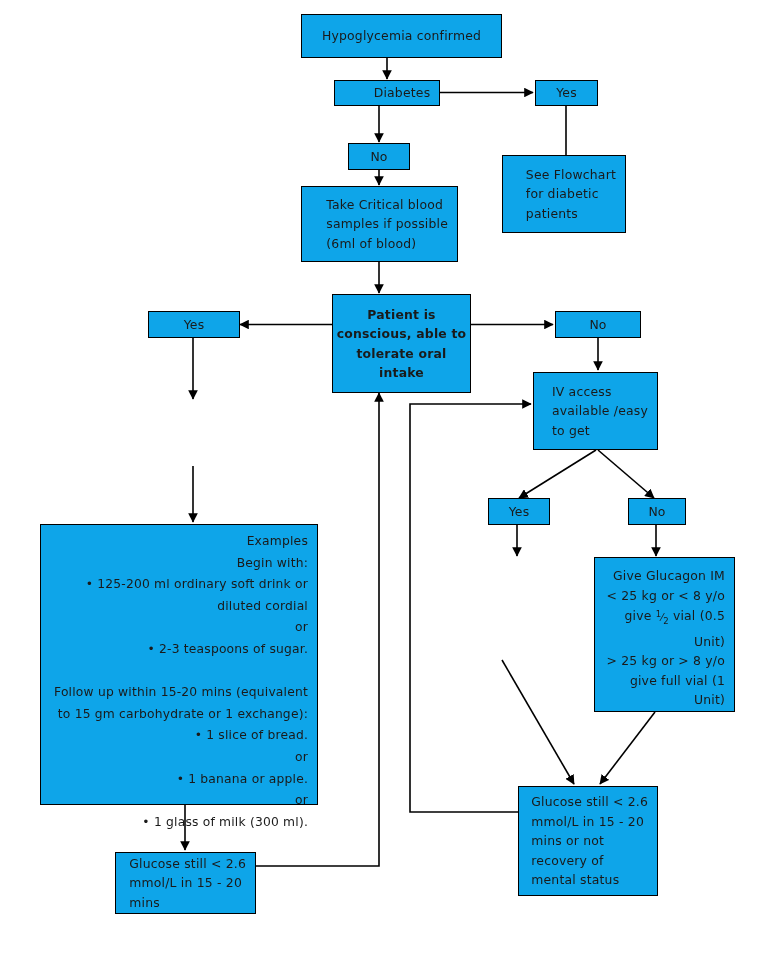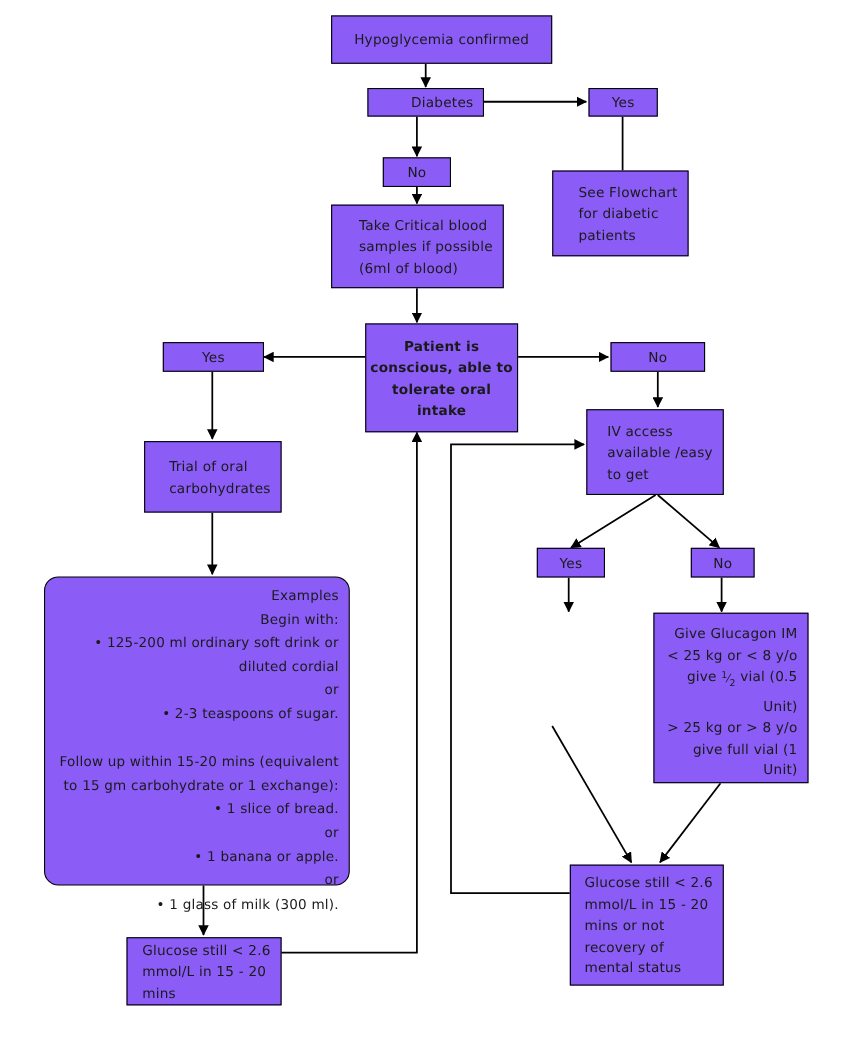--- a/index.html
+++ b/index.html
@@ -18,21 +18,21 @@
   svg#edges{
     position:absolute;
     left:0;top:0;
     width:768px;height:964px;
     pointer-events:none;
   }
   .node{
     position:absolute;
     box-sizing:border-box;
     border:1.4px solid #000000;
-    background:#8b5cf6;
+    background:#0ea5e9;
     display:flex;
     flex-direction:column;
     justify-content:center;
     font-size:12.4px;
     line-height:19.5px;
     letter-spacing:.2px;
     color:#1a1a1a;
   }
   .node.center{align-items:center;text-align:center;}
   .node.left{align-items:flex-end;text-align:left;padding:6px 9px;}
@@ -137,26 +137,22 @@
   </div>
 
   <div class="node center" style="left:148px;top:311px;width:92px;height:27px;">
     <span class="txt">Yes</span>
   </div>
 
   <div class="node center" style="left:555px;top:311px;width:86px;height:27px;">
     <span class="txt">No</span>
   </div>
 
-  <div class="node left" style="left:131px;top:401px;width:125px;height:65px;">
-    <span class="txt">Trial of oral
-carbohydrates</span>
-  </div>
-
-  <div class="node left examples" style="left:40px;top:524px;width:278px;height:281px;border-radius:13px;">
+
+  <div class="node left examples" style="left:40px;top:524px;width:278px;height:281px;">
     <span class="txt">Examples</span>
     <span class="txt">Begin with:</span>
     <span class="txt">• 125-200 ml ordinary soft drink or</span>
     <span class="txt">diluted cordial</span>
     <span class="txt">or</span>
     <span class="txt">• 2-3 teaspoons of sugar.</span>
     <span class="txt">&nbsp;</span>
     <span class="txt">Follow up within 15-20 mins (equivalent</span>
     <span class="txt">to 15 gm carbohydrate or 1 exchange):</span>
     <span class="txt">• 1 slice of bread.</span>

